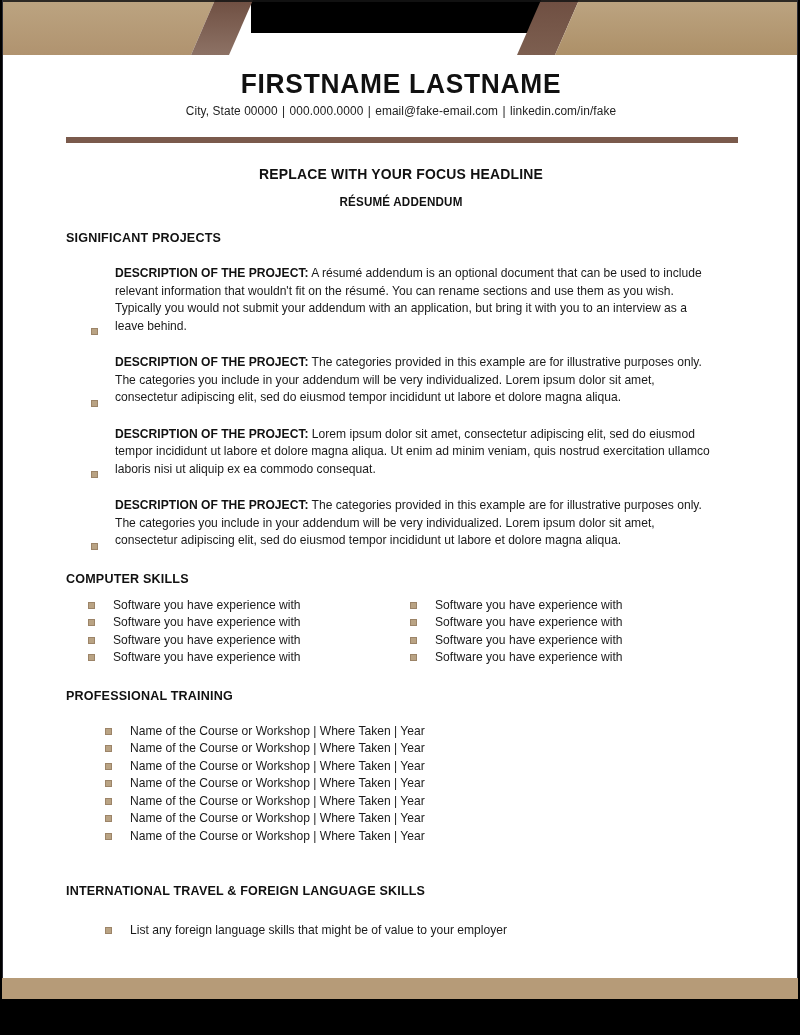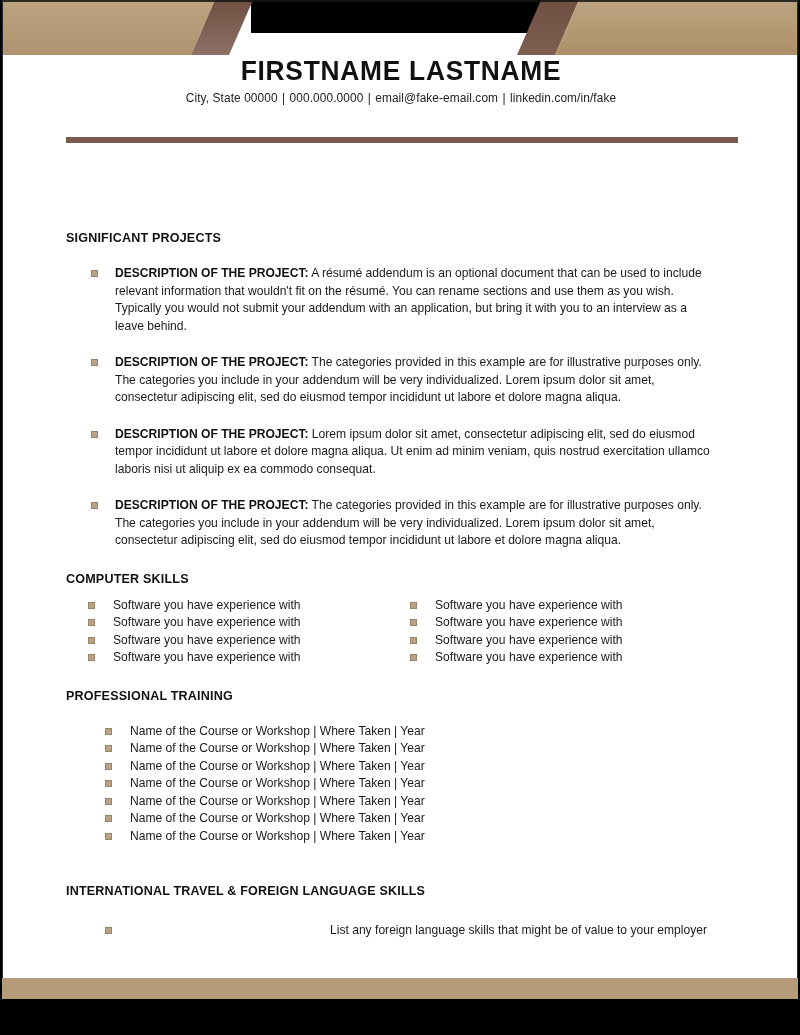--- a/index.html
+++ b/index.html
@@ -36,21 +36,21 @@
     top: 0;
     width: 796px;
     height: 60px;
   }
   .banner svg { display: block; }
 
   
   .header {
     position: absolute;
     left: 0;
-    top: 56px;
+    top: 69px;
     width: 796px;
     text-align: center;
   }
   .fullname {
     font-family: "Liberation Sans Narrow", "Liberation Sans", sans-serif;
     font-size: 28px;
     font-weight: bold;
     letter-spacing: 0.8px;
     color: #111111;
     line-height: 30px;
@@ -137,21 +137,21 @@
   }
 
   
   .proj-list {
     margin: 0;
     padding: 0;
     list-style: none;
   }
   .proj-item {
     display: flex;
-    align-items: flex-start;
+    align-items: flex-end;
     margin-top: 19px;
   }
   .proj-item .sq { margin: 5px 0 0 25px; }
   .proj-text {
     margin-left: 17px;
     font-family: "Liberation Sans Narrow", "Liberation Sans", sans-serif;
     font-size: 12.6px;
     line-height: 17.5px;
     color: #1a1a1a;
     transform: scaleX(0.96);
@@ -194,21 +194,21 @@
   .skills-col .simple-item .sq { margin-left: 22px; }
 
   .training-list, .travel-list {
     margin: 17px;
     padding: 0;
     list-style: none;
     margin-top: 19px;
   }
   .training-list .simple-item .sq { margin-left: 22px; }
   .travel-list .simple-item .sq { margin-left: 22px; }
-  .travel-list .simple-item { line-height: 25px; justify-content: space-between; }
+  .travel-list .simple-item { line-height: 25px; }
   .travel-list .simple-item .sq { margin-top: 9px; }
   .travel-list .simple-text { line-height: 25px; }
 
   .gap-after-list { height: 21px; }
 
   
   .footer-bar {
     position: absolute;
     left: 2px;
     top: 978px;
@@ -273,20 +273,24 @@
       <span>000.000.0000</span>
       <span class="sep">|</span>
       <span>email@fake-email.com</span>
       <span class="sep">|</span>
       <span>linkedin.com/in/fake</span>
     </div>
   </div>
 
   <div class="rule"></div>
 
+  <div class="headline-block">
+    <div class="focus-headline">REPLACE WITH YOUR FOCUS HEADLINE</div>
+    <div class="sub-headline">RÉSUMÉ ADDENDUM</div>
+  </div>
 
   <div class="content">
 
     <div class="section">
       <div class="section-title">SIGNIFICANT PROJECTS</div>
       <ul class="proj-list">
         <li class="proj-item">
           <span class="sq"></span>
           <div class="proj-text"><b>DESCRIPTION OF THE PROJECT:</b><span> A résumé addendum is an optional document that can be used to include relevant information that wouldn't fit on the résumé. You can rename sections and use them as you wish. Typically you would not submit your addendum with an application, but bring it with you to an interview as a leave behind.</span></div>
         </li>

